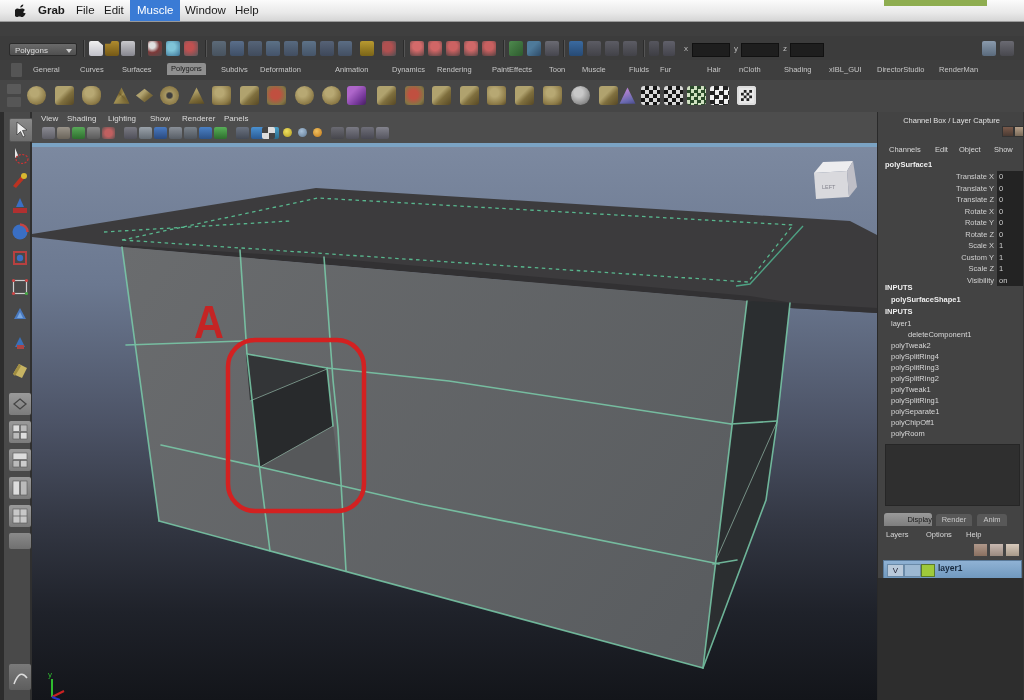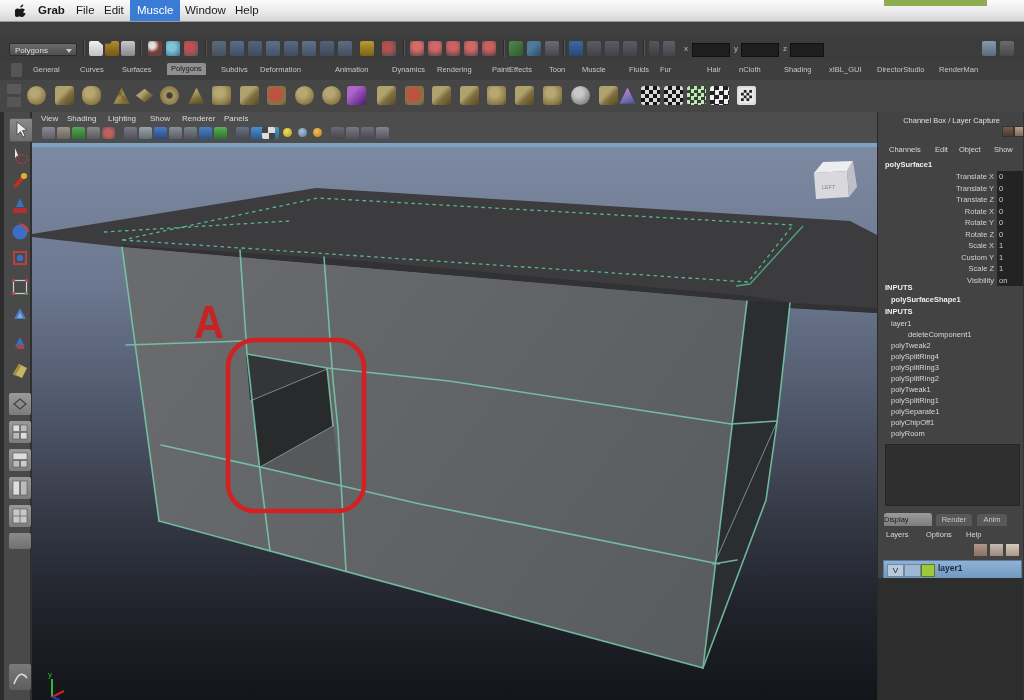--- a/index.html
+++ b/index.html
@@ -403,21 +403,21 @@
     <div class="rtext" style="left:13px;top:240px">polySplitRing4</div>
     <div class="rtext" style="left:13px;top:251px">polySplitRing3</div>
     <div class="rtext" style="left:13px;top:262px">polySplitRing2</div>
     <div class="rtext" style="left:13px;top:273px">polyTweak1</div>
     <div class="rtext" style="left:13px;top:284px">polySplitRing1</div>
     <div class="rtext" style="left:13px;top:295px">polySeparate1</div>
     <div class="rtext" style="left:13px;top:306px">polyChipOff1</div>
     <div class="rtext" style="left:13px;top:317px">polyRoom</div>
     <div style="position:absolute;left:7px;top:332px;width:133px;height:60px;background:#2f2f2f;border:1px solid #262626"></div>
 
-    <div style="position:absolute;left:6px;top:401px;width:48px;height:13px;background:linear-gradient(#9a9a9a,#7e7e7e);border-radius:3px 3px 0 0;font-size:7.5px;color:#1a1a1a;text-align:left;line-height:13px">Display</div>
+    <div style="position:absolute;left:6px;top:401px;width:48px;height:13px;background:linear-gradient(#9a9a9a,#7e7e7e);border-radius:3px 3px 0 0;font-size:7.5px;color:#1a1a1a;text-align:right;line-height:13px">Display</div>
     <div style="position:absolute;left:58px;top:402px;width:36px;height:12px;background:#585858;border-radius:3px 3px 0 0;font-size:7.5px;color:#c8c8c8;text-align:center;line-height:12px">Render</div>
     <div style="position:absolute;left:99px;top:402px;width:30px;height:12px;background:#585858;border-radius:3px 3px 0 0;font-size:7.5px;color:#c8c8c8;text-align:center;line-height:12px">Anim</div>
     <div class="rtext" style="left:8px;top:418px">Layers</div>
     <div class="rtext" style="left:48px;top:418px">Options</div>
     <div class="rtext" style="left:88px;top:418px">Help</div>
     <div style="position:absolute;left:95px;top:431px;width:13px;height:12px;background:linear-gradient(#b0988a,#8a7060);border:1px solid #444"></div>
     <div style="position:absolute;left:111px;top:431px;width:13px;height:12px;background:linear-gradient(#c8b8b0,#9a8a80);border:1px solid #444"></div>
     <div style="position:absolute;left:127px;top:431px;width:13px;height:12px;background:linear-gradient(#d8cabc,#a89a8a);border:1px solid #444"></div>
     <div style="position:absolute;left:5px;top:448px;width:137px;height:17px;background:linear-gradient(#8fb2d4,#7199bf);border:1px solid #5a7a9a">
       <div style="position:absolute;left:3px;top:2.5px;width:15px;height:11px;background:#b9c9da;border:1px solid #6a8aa8;font-size:8px;color:#223;text-align:center;line-height:11px">V</div>

